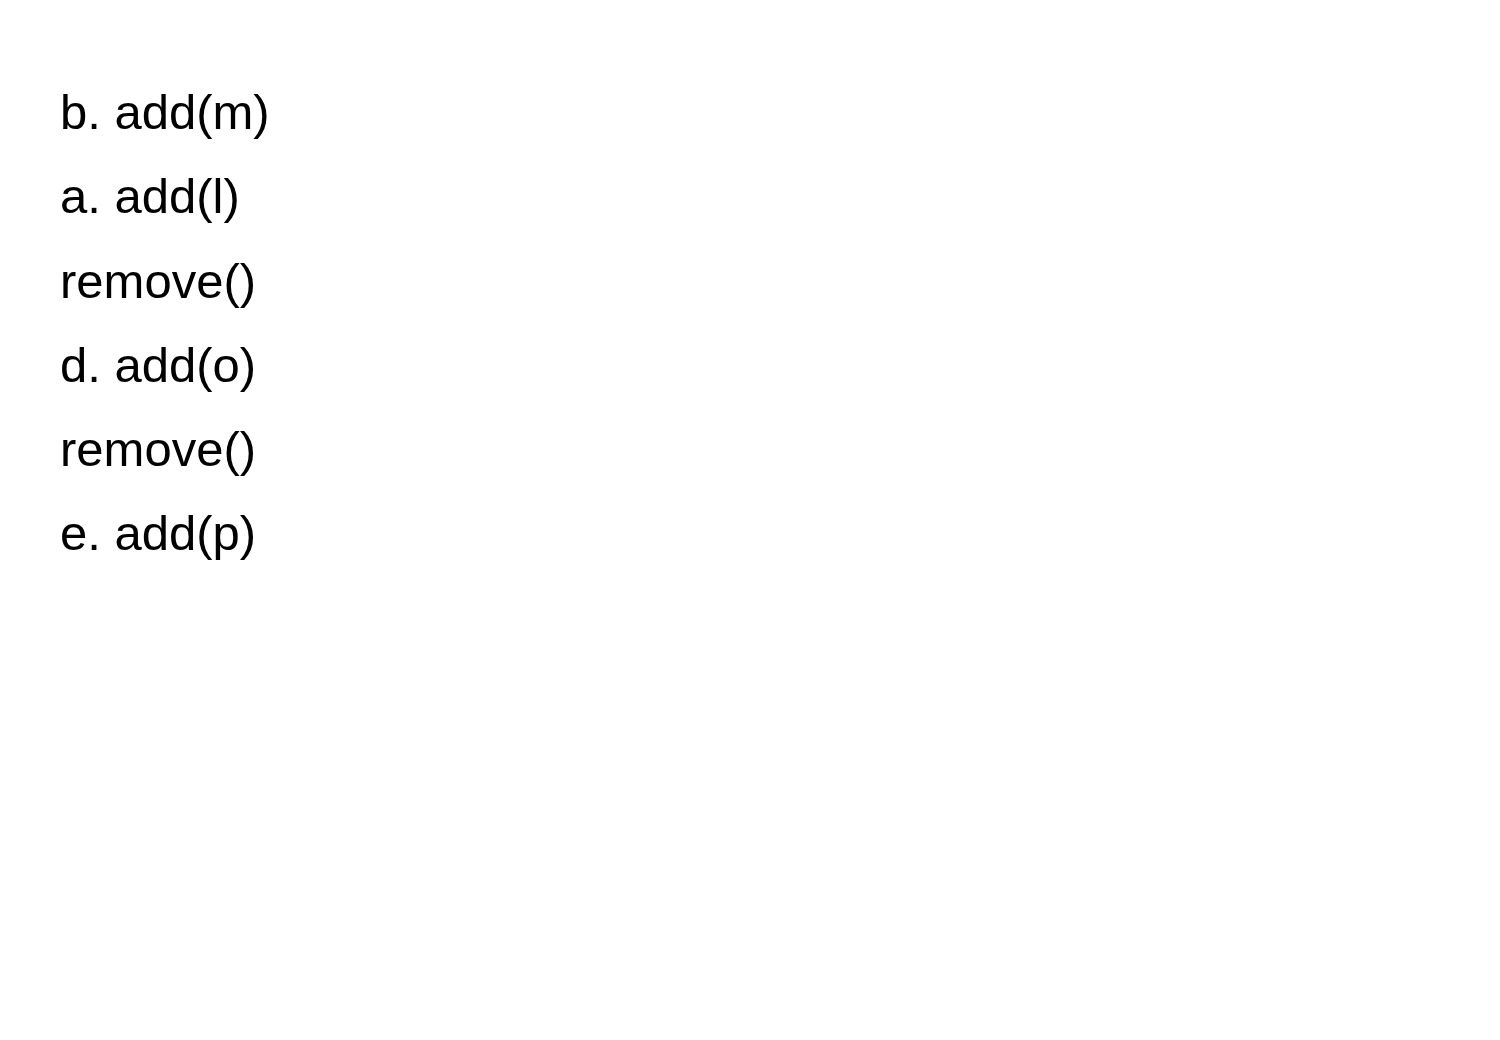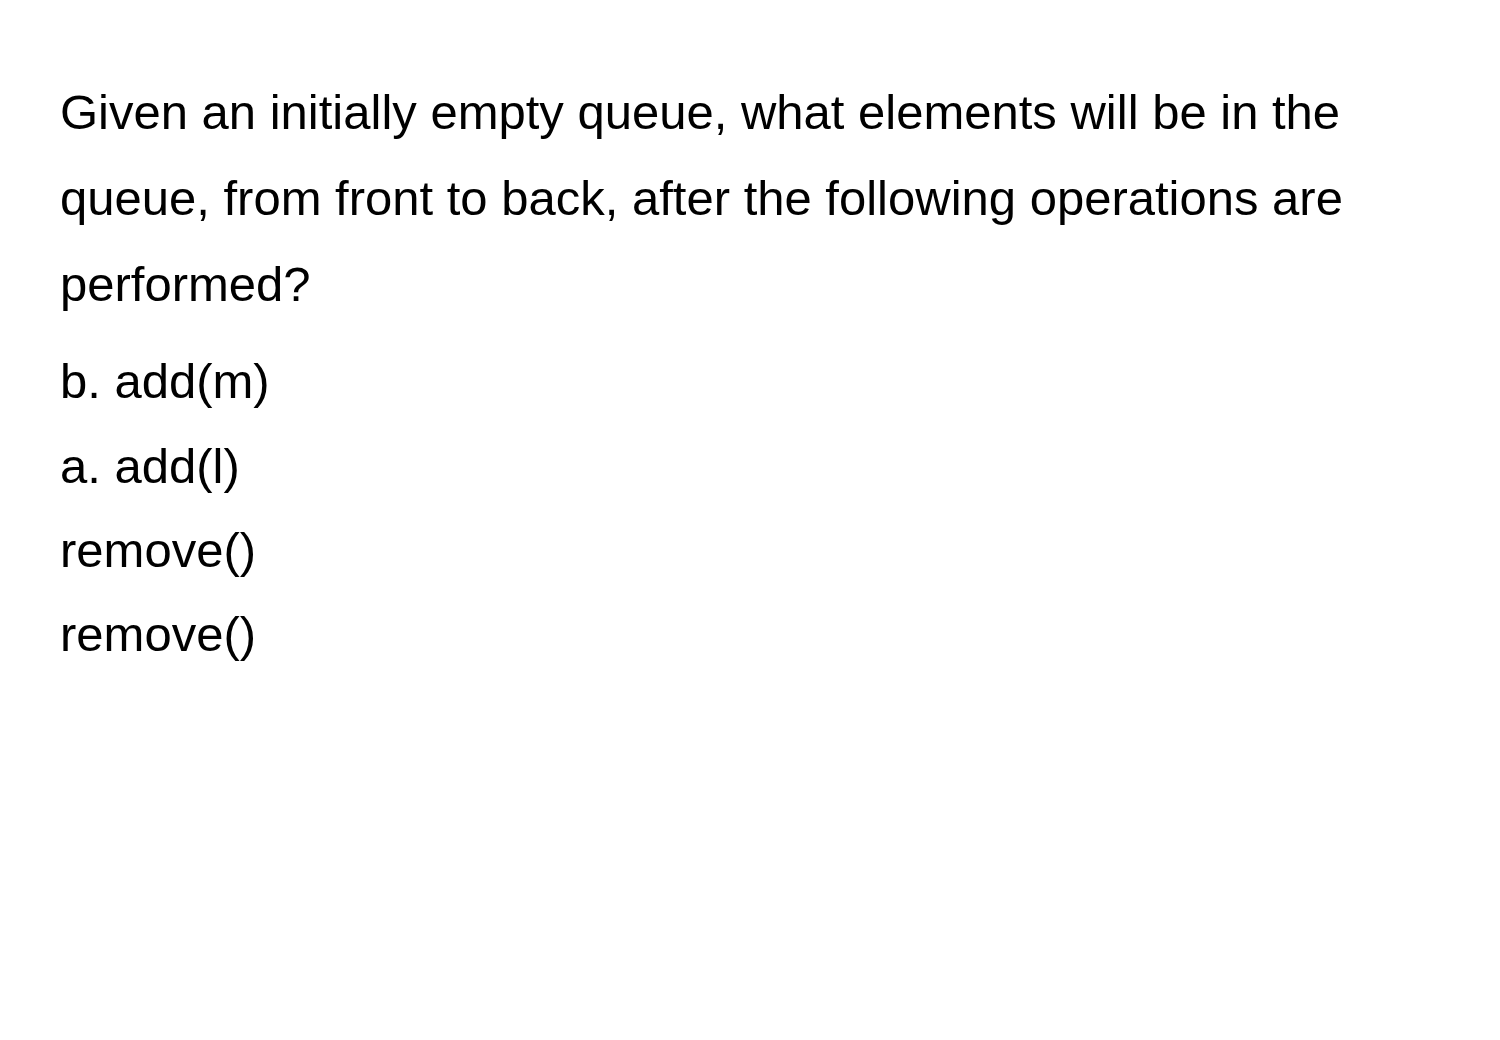--- a/index.html
+++ b/index.html
@@ -26,18 +26,19 @@
   .op {
     font-size: 49px;
     line-height: 1.72;
     font-weight: 400;
   }
 </style>
 </head>
 <body>
 
 <div class="container">
-  <p class="question">Given an initially empty queue, what elements will be in the queue, from front to back, after the following operations are performed?</p>
   <p class="op">b. add(m)</p>
   <p class="op">a. add(l)</p>
   <p class="op">remove()</p>
+  <p class="op">d. add(o)</p>
   <p class="op">remove()</p>
+  <p class="op">e. add(p)</p>
 </div>
 
 </body></html>

